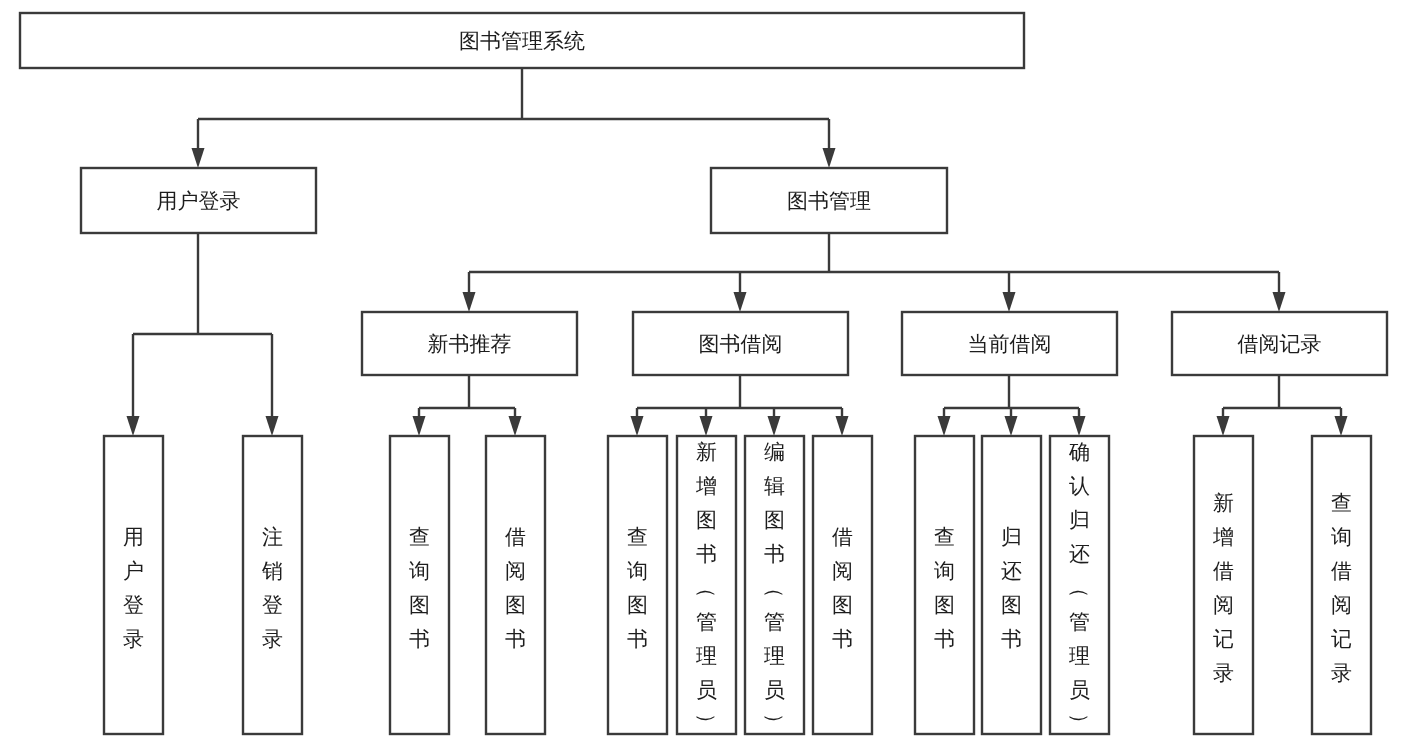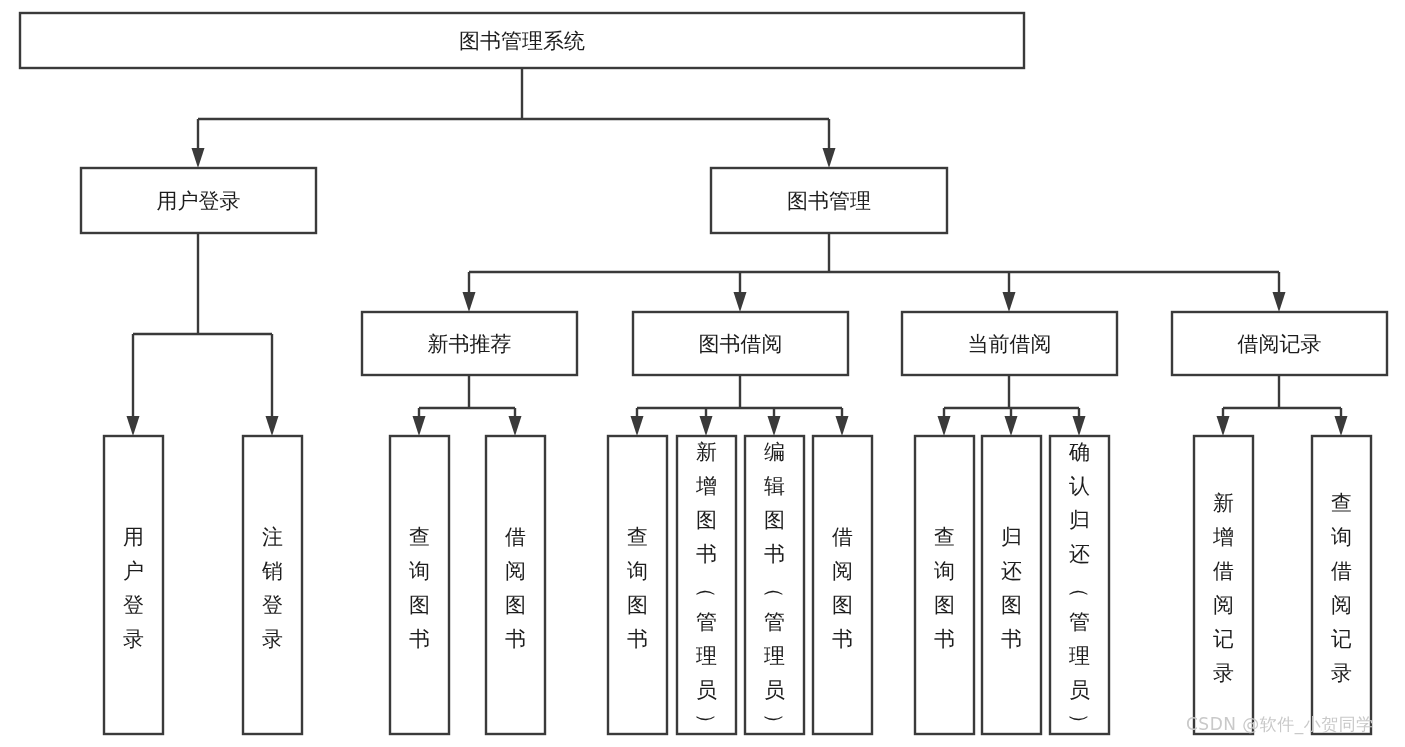--- a/index.html
+++ b/index.html
@@ -275,14 +275,13 @@
           <rect class="node-box" x="1312" y="436" width="59" height="298"></rect>
           <text class="node-label-v" x="1341.5" y="509.52">查</text>
           <text class="node-label-v" x="1341.5" y="543.52">询</text>
           <text class="node-label-v" x="1341.5" y="577.52">借</text>
           <text class="node-label-v" x="1341.5" y="611.52">阅</text>
           <text class="node-label-v" x="1341.5" y="645.52">记</text>
           <text class="node-label-v" x="1341.5" y="679.52">录</text>
         </g>
       </g>
   </svg>
-  <div class="watermark-text">CSDN @软件_小贺同学</div>
 </div>
 
 </body></html>

